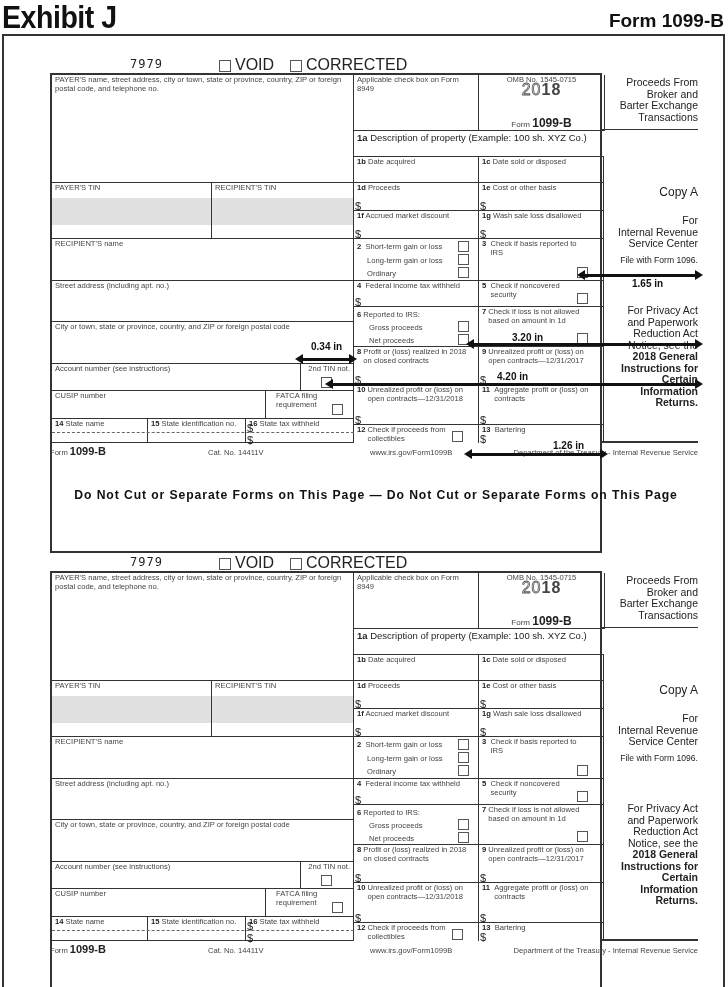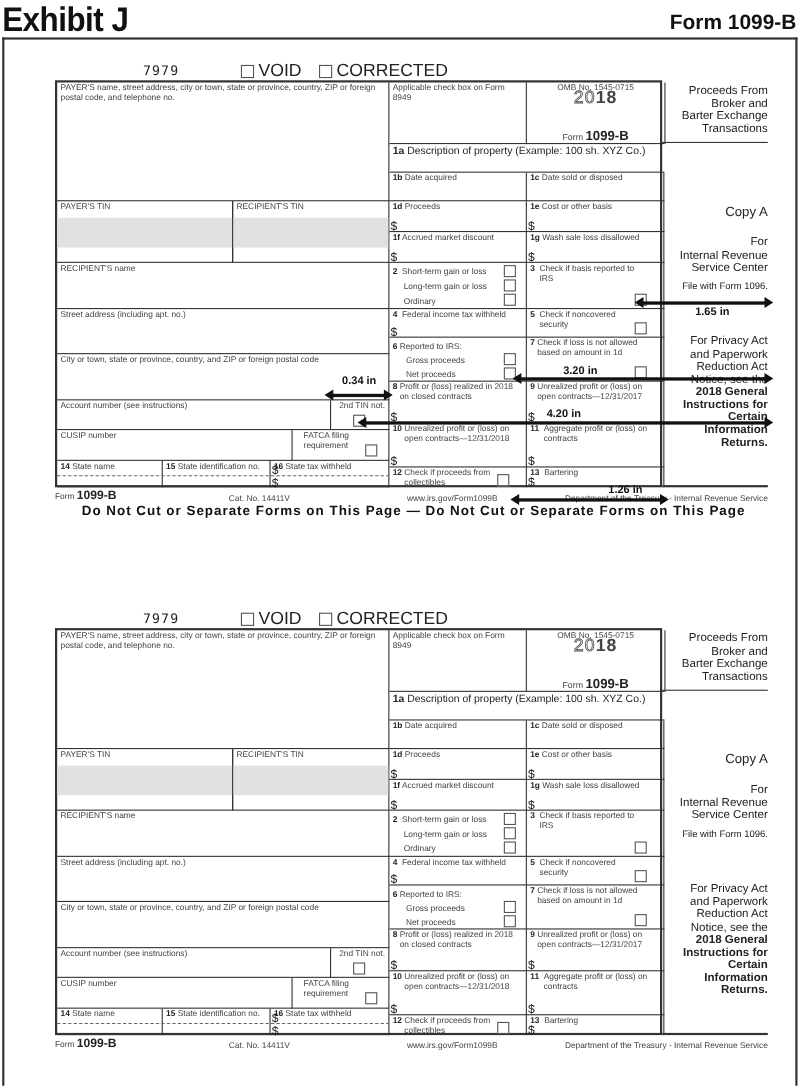--- a/index.html
+++ b/index.html
@@ -10,21 +10,21 @@
   .formtitle { right: 4px; top: 10px; font-size: 19px; font-weight: bold; color: #111; }
   .frame { left: 2px; top: 34px; width: 723px; height: 960px; border: 2px solid #333; border-bottom: none; }
 
   .form { position: absolute; left: 0; width: 728px; height: 470px; }
   .topline { position: absolute; top: 0; left: 0; width: 728px; height: 18px; font-size: 12px; }
   .ctl { position: absolute; top: 2px; font-family: "DejaVu Sans Mono", monospace; font-size: 12px; letter-spacing: 1px; }
   .cb { display: inline-block; width: 12px; height: 12px; border: 1px solid #555; background: #fff; vertical-align: middle; }
   .void { position: absolute; top: 1px; font-size: 16px; }
   .void .cb { margin-right: 4px; }
 
-  .grid { position: absolute; top: 18px; left: 50px; width: 552px; height: 370px; border: 2px solid #333; padding-left: 40px; }
+  .grid { position: absolute; top: 18px; left: 50px; width: 552px; height: 480px; border: 2px solid #333; padding-left: 40px; }
   .cell { position: absolute; border-right: 1px solid #333; border-bottom: 1px solid #333; font-size: 7.6px; line-height: 8.5px; padding: 1px 3px; color: #444; }
   .cell b { color: #222; }
   .dollar { position: absolute; left: 1px; bottom: 0px; font-size: 11px; color: #222; }
   .sbox { position: absolute; width: 11px; height: 11px; border: 1px solid #555; background: #fff; }
   .shaded { position: absolute; background: #e1e1e1; }
   .dash { position: absolute; border-top: 1px dashed #666; }
   .year { position: absolute; font-size: 16px; font-weight: bold; letter-spacing: 1px; }
   .year .outline { color: #fff; -webkit-text-stroke: 0.8px #555; font-weight: normal; }
 
   .side { position: absolute; left: 602px; width: 96px; text-align: right; font-size: 10px; color: #222; }
@@ -282,21 +282,21 @@
   </div>
 
   <div class="footer">
     <span>Form</span> <span class="fb">1099-B</span>
     <span style="position:absolute;left:158px;top:3px;">Cat. No. 14411V</span>
     <span style="position:absolute;left:320px;top:3px;">www.irs.gov/Form1099B</span>
     <span style="position:absolute;right:0;top:3px;">Department of the Treasury - Internal Revenue Service</span>
   </div>
 </div>
 
-<div class="donot" style="top:457px;">Do Not Cut or Separate Forms on This Page — Do Not Cut or Separate Forms on This Page</div>
+<div class="donot" style="top:488px;">Do Not Cut or Separate Forms on This Page — Do Not Cut or Separate Forms on This Page</div>
 
 <div class="arrow l r" style="left:584px;top:274px;width:112px;"></div>
 <div class="alabel" style="left:632px;top:278px;">1.65 in</div>
 
 <div class="arrow l r" style="left:302px;top:358px;width:48px;"></div>
 <div class="alabel" style="left:311px;top:341px;">0.34 in</div>
 
 <div class="arrow l r" style="left:473px;top:343px;width:223px;"></div>
 <div class="alabel" style="left:512px;top:332px;">3.20 in</div>
 

